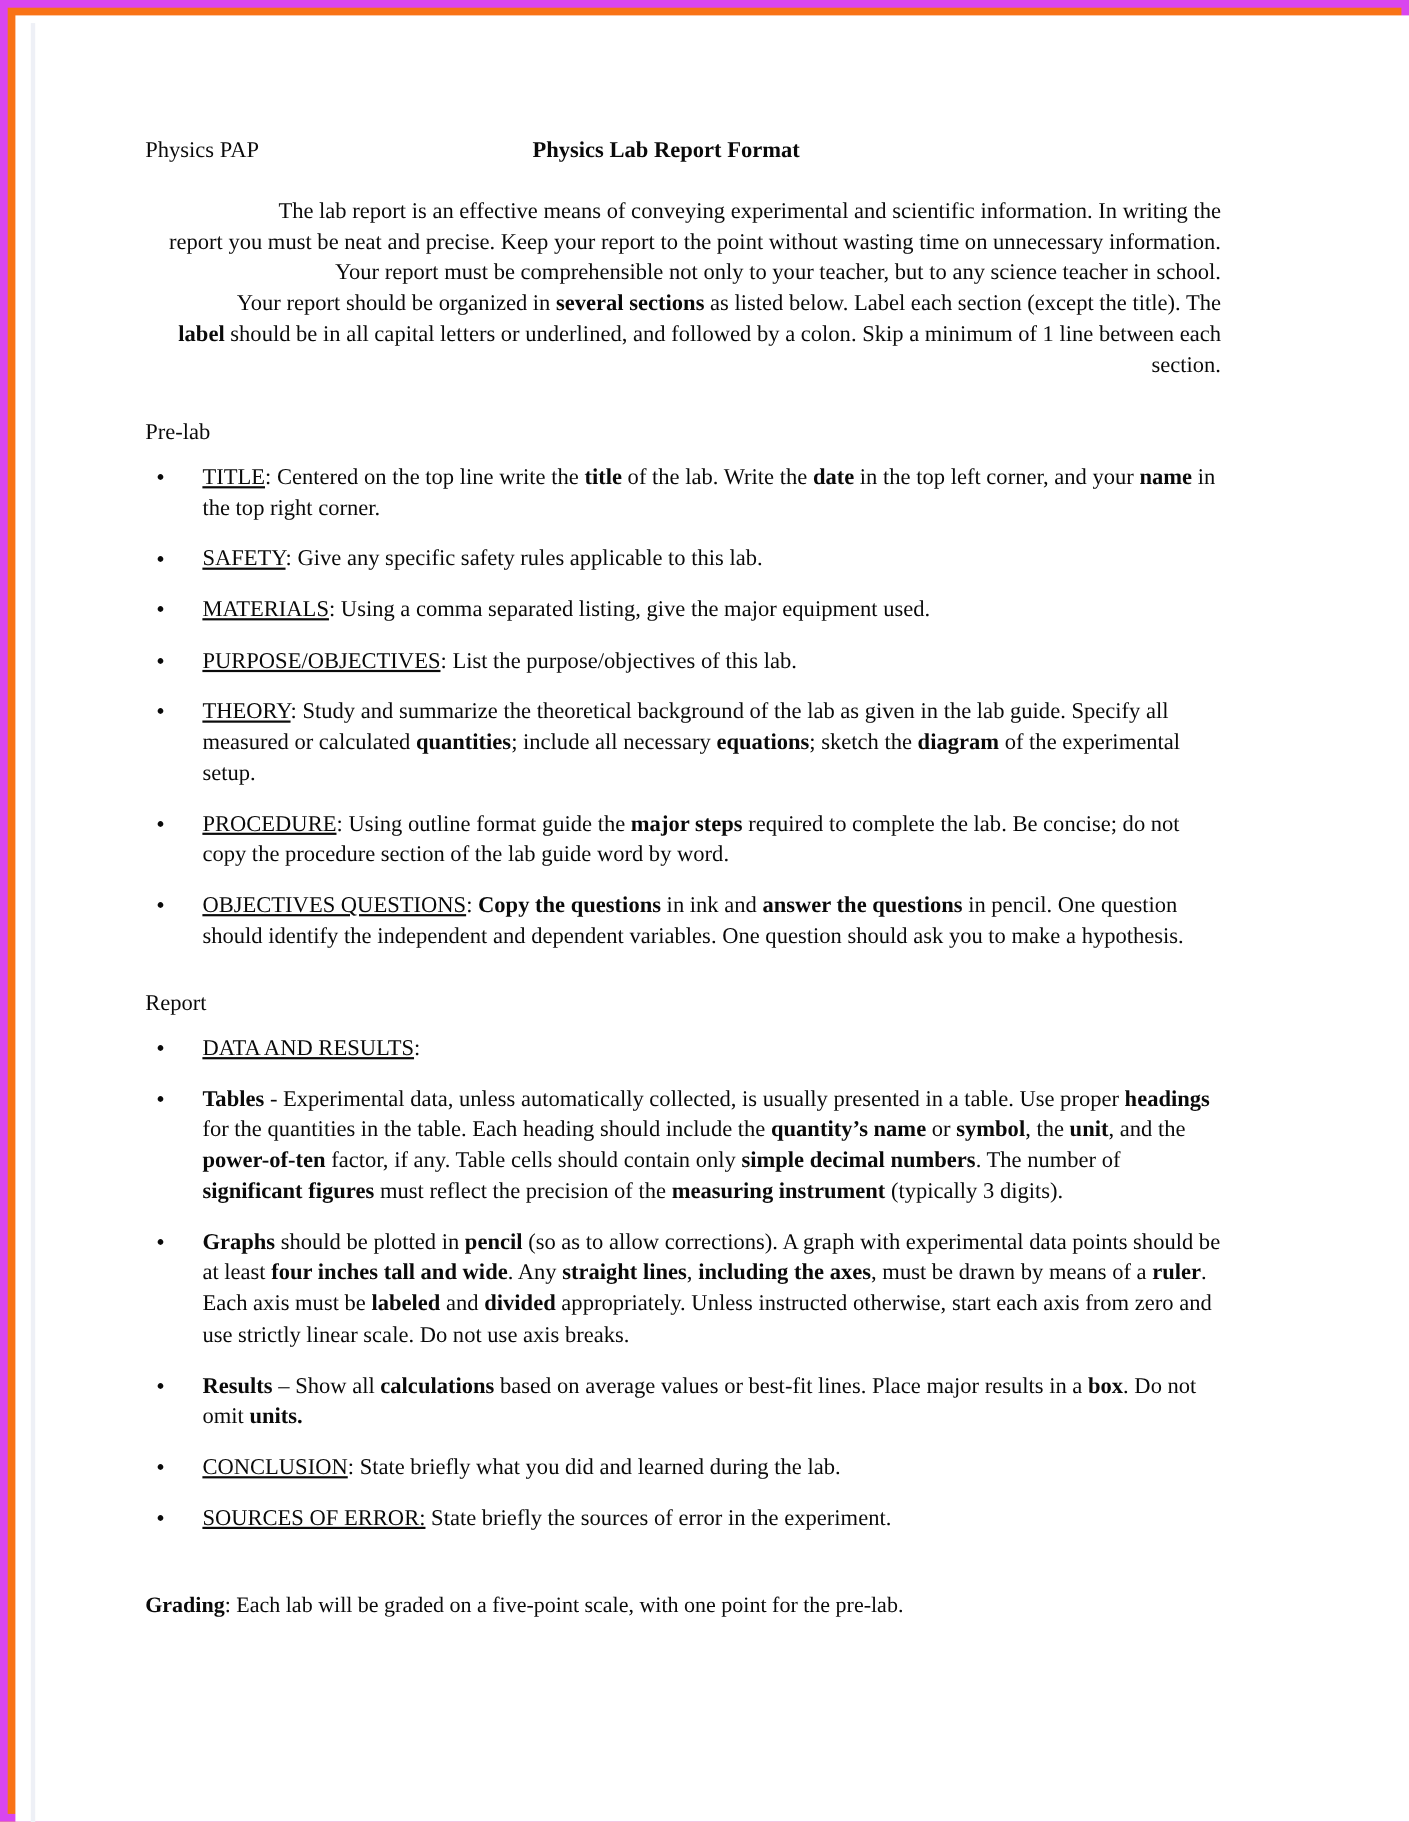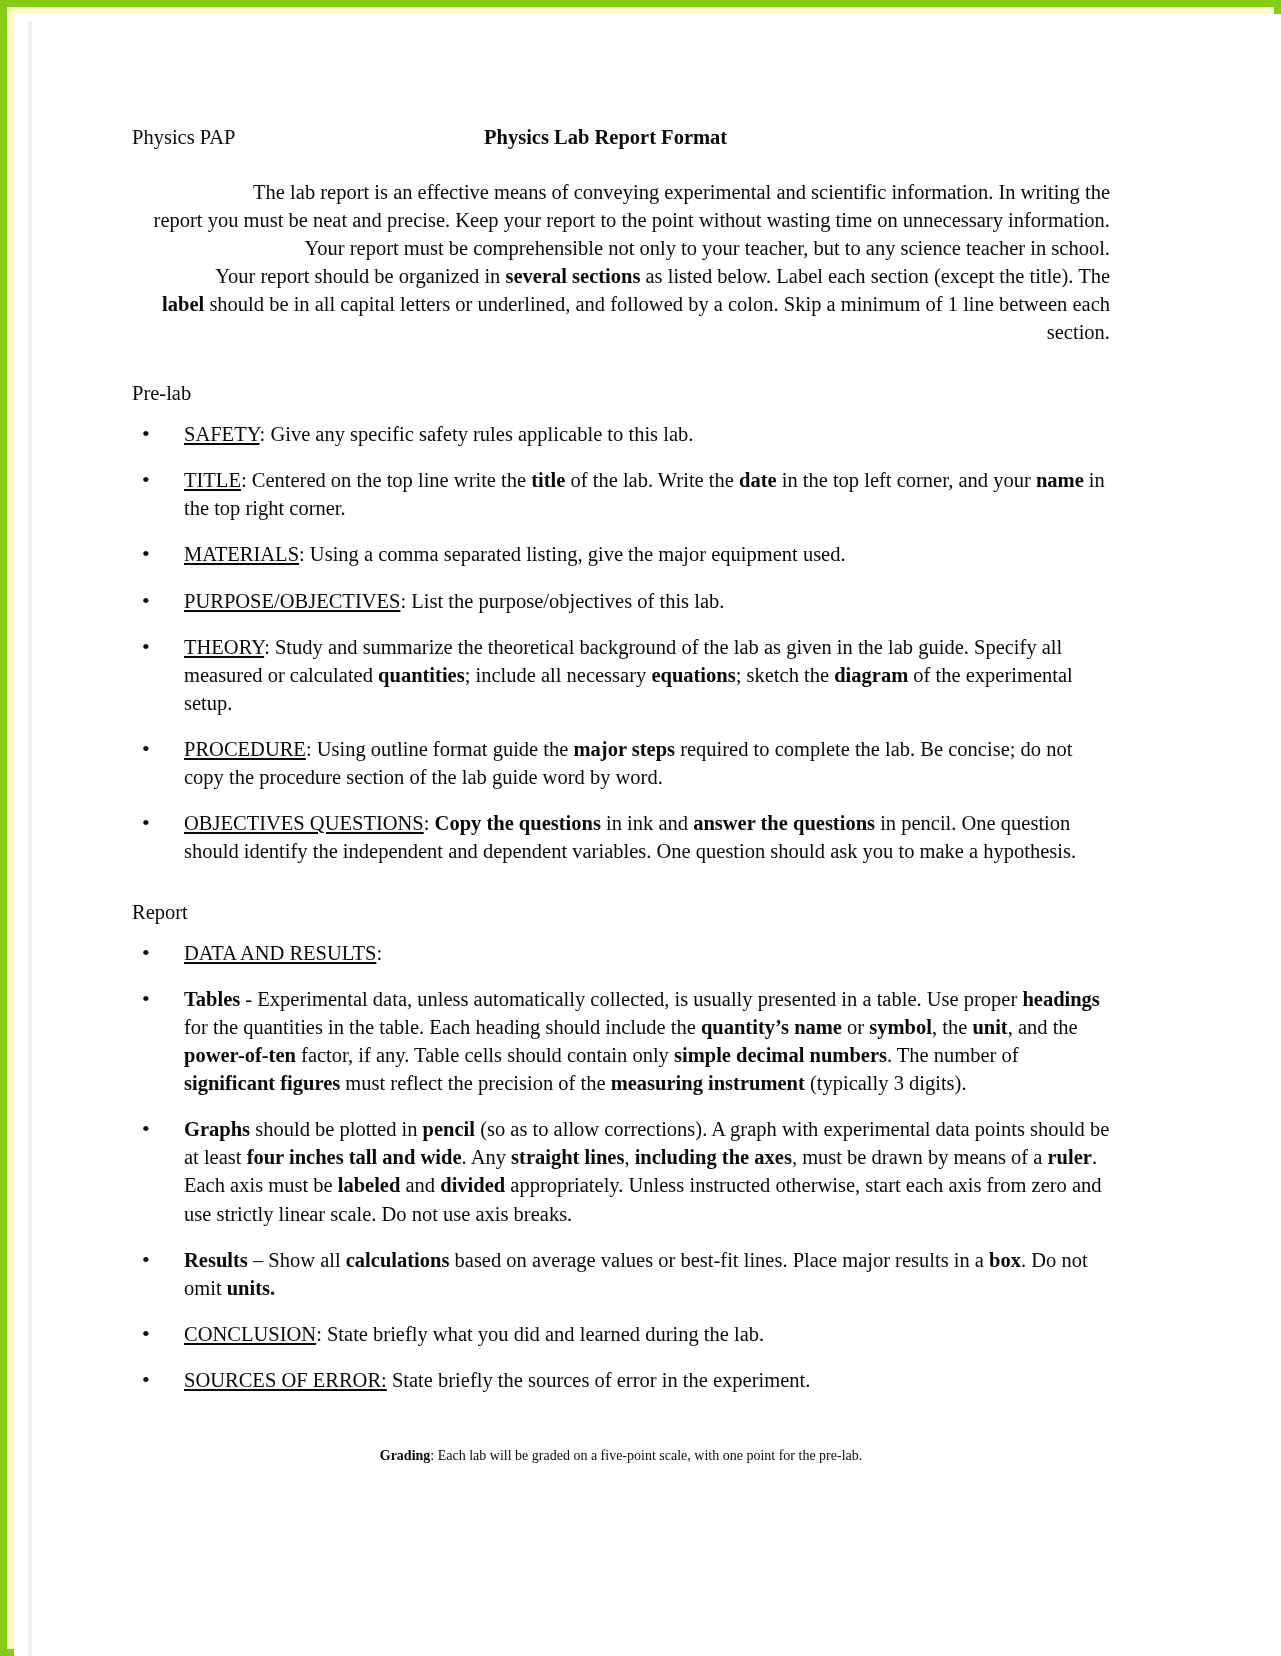--- a/index.html
+++ b/index.html
@@ -12,22 +12,22 @@
     height: 1656px;
     overflow: hidden;
     font-family: "Liberation Serif", "DejaVu Serif", serif;
   }
   .page-frame {
     position: absolute;
     left: 0; top: 0;
     width: 1281px;
     height: 1656px;
     box-sizing: border-box;
-    border: 7px solid #84cc16;
-    background: #fef9c3;
+    border: 7px solid #d946ef;
+    background: #f97316;
   }
   .page-sheet {
     position: absolute;
     left: 7px; top: 7px;
     width: 1267px;
     height: 1642px;
     background: #ffffff;
     box-sizing: border-box;
   }
   .left-gutter-line {
@@ -92,23 +92,22 @@
     position: absolute;
     left: 10px;
     top: -1px;
     font-size: 22px;
     line-height: 1.37;
   }
   .u { text-decoration: underline; }
   .b { font-weight: bold; }
   .grading-line {
     margin-top: 52px;
-    font-size: 14px;
+    font-size: 20px;
     line-height: 1.37;
-    text-align: center;
   }
 </style>
 </head>
 <body>
 
 <div class="page-frame">
   <div class="page-sheet">
     <div class="left-gutter-line"></div>
 
     <div class="doc-body">
@@ -119,23 +118,23 @@
       </div>
 
       <p class="para"><span>The lab report is an effective means of conveying experimental and scientific information. In writing the report you must be neat and precise.  Keep your report to the point without wasting time on unnecessary information. Your report must be comprehensible not only to your teacher, but to any science teacher in school.</span></p>
 
       <p class="para"><span>Your report should be organized in </span><span class="b">several sections</span><span> as listed below. Label each section (except the title). The </span><span class="b">label</span><span> should be in all capital letters or underlined, and followed by a colon. Skip a minimum of 1 line between each section.</span></p>
 
       <div class="section-head">Pre-lab</div>
 
       <ul class="bullets">
 
+        <li><span class="u">TITLE</span><span>:  Centered on the top line write the </span><span class="b">title</span><span> of the lab. Write the </span><span class="b">date</span><span> in the top left corner, and your </span><span class="b">name</span><span> in the top right corner.</span></li>
+
         <li><span class="u">SAFETY</span><span>: Give any specific safety rules applicable to this lab.</span></li>
-
-        <li><span class="u">TITLE</span><span>:  Centered on the top line write the </span><span class="b">title</span><span> of the lab. Write the </span><span class="b">date</span><span> in the top left corner, and your </span><span class="b">name</span><span> in the top right corner.</span></li>
 
         <li><span class="u">MATERIALS</span><span>: Using a comma separated listing, give the major equipment used.</span></li>
 
         <li><span class="u">PURPOSE/OBJECTIVES</span><span>:  List the purpose/objectives of this lab.</span></li>
 
         <li><span class="u">THEORY</span><span>: Study and summarize the theoretical background of the lab as given in the lab guide. Specify all measured or calculated </span><span class="b">quantities</span><span>; include all necessary </span><span class="b">equations</span><span>; sketch the </span><span class="b">diagram</span><span> of the experimental setup.</span></li>
 
         <li><span class="u">PROCEDURE</span><span>:  Using outline format guide the </span><span class="b">major steps</span><span> required to complete the lab. Be concise; do not copy the procedure section of the lab guide word by word.</span></li>
 
         <li><span class="u">OBJECTIVES QUESTIONS</span><span>: </span><span class="b">Copy the questions</span><span> in ink and </span><span class="b">answer the questions</span><span> in pencil.  One question should identify the independent and dependent variables.  One question should ask you to make a hypothesis.</span></li>

